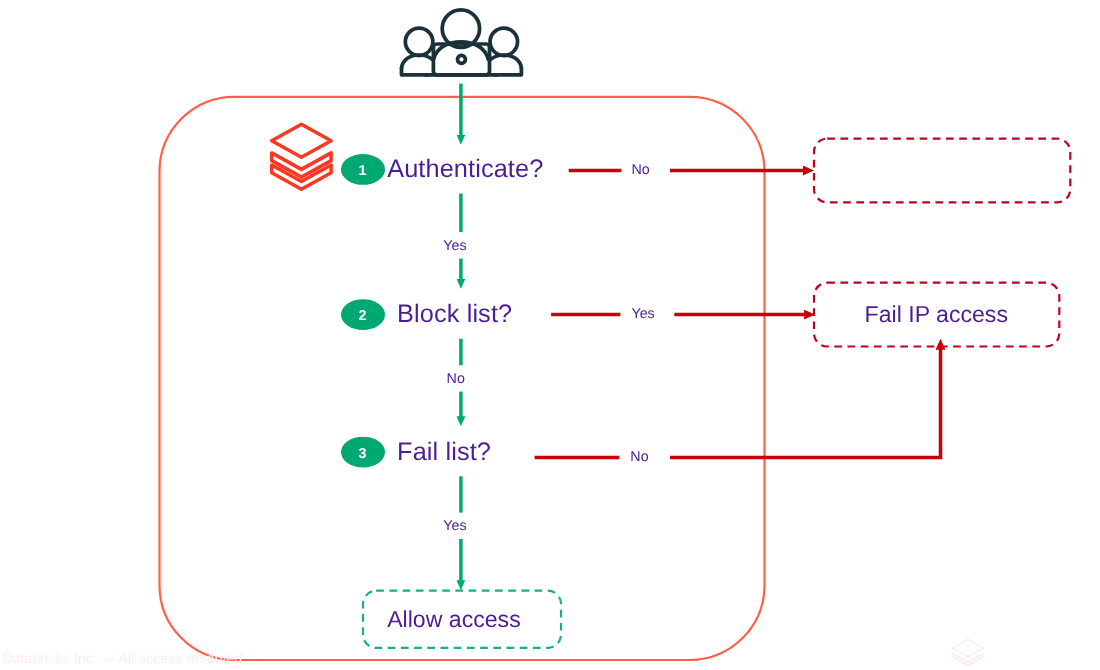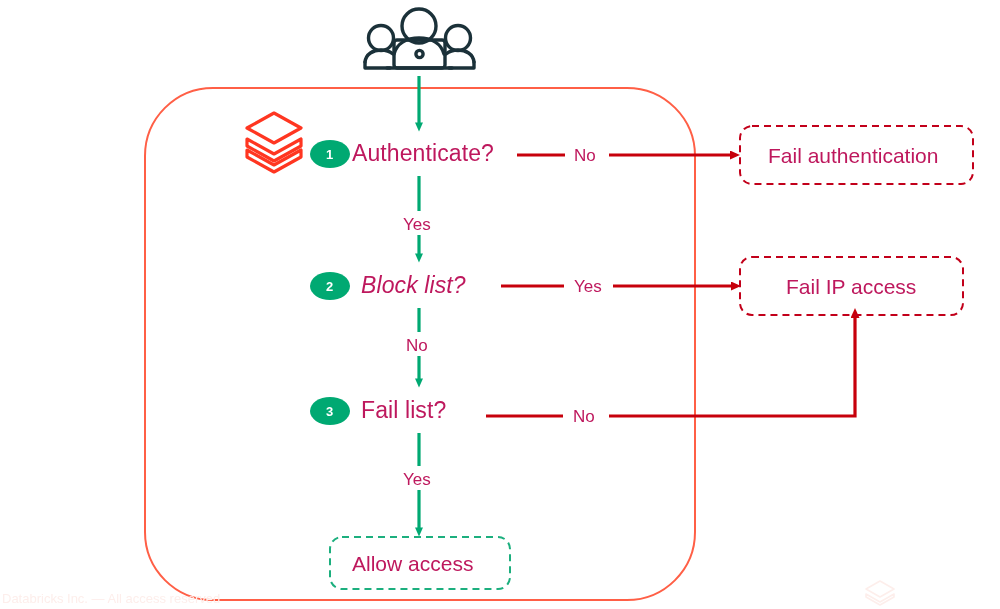--- a/index.html
+++ b/index.html
@@ -19,30 +19,30 @@
   }
   #diagram-svg {
     position: absolute;
     left: 0;
     top: 0;
     width: 1000px;
     height: 609px;
   }
   .lbl {
     position: absolute;
-    color: #be185d;
+    color: #4c1d95;
     white-space: nowrap;
     line-height: 1;
   }
   .step-label {
     font-size: 23px;
     letter-spacing: 0.1px;
   }
   .edge-label {
-    font-size: 17px;
+    font-size: 13px;
   }
   .box-label {
     font-size: 21px;
   }
   .badge-num {
     position: absolute;
     color: #ffffff;
     font-size: 13px;
     font-weight: bold;
     white-space: nowrap;
@@ -133,34 +133,33 @@
     <rect x="740" y="257" width="223" height="58" rx="12" ry="12" fill="none" stroke="#C2001A" stroke-width="2" stroke-dasharray="7 5"></rect>
     <rect x="330" y="537" width="180" height="52" rx="12" ry="12" fill="none" stroke="#1CAF7E" stroke-width="2" stroke-dasharray="7 5"></rect>
 
     <g fill="none" stroke="#FDEEEB" stroke-width="1.6" stroke-linejoin="round">
       <path d="M866,589 L880,581 L894,589 L880,597 Z"></path>
       <path d="M866,594 L880,602 L894,594 L894,597 L880,605 L866,597 Z"></path>
     </g>
   </svg>
 
   <div class="lbl step-label" style="left:352px; top:142px;">Authenticate?</div>
-  <div class="lbl step-label" style="left:361px; top:274px;font-style:italic;">Block list?</div>
+  <div class="lbl step-label" style="left:361px; top:274px;">Block list?</div>
   <div class="lbl step-label" style="left:361px; top:399px;">Fail list?</div>
 
   <div class="badge-num" style="left:326px; top:148px;">1</div>
   <div class="badge-num" style="left:326px; top:280px;">2</div>
   <div class="badge-num" style="left:326px; top:405px;">3</div>
 
   <div class="lbl edge-label" style="left:403px; top:216px;">Yes</div>
   <div class="lbl edge-label" style="left:406px; top:337px;">No</div>
   <div class="lbl edge-label" style="left:403px; top:471px;">Yes</div>
 
   <div class="lbl edge-label" style="left:574px; top:147px;">No</div>
   <div class="lbl edge-label" style="left:574px; top:278px;">Yes</div>
   <div class="lbl edge-label" style="left:573px; top:408px;">No</div>
 
-  <div class="lbl box-label" style="left:768px; top:145px;">Fail authentication</div>
   <div class="lbl box-label" style="left:352px; top:553px;">Allow access</div>
   <div class="lbl box-label" style="left:786px; top:276px;">Fail IP access</div>
 
   <div class="watermark-text" style="left:2px; top:592px;">Databricks Inc. — All access reserved</div>
 
 </div>
 
 </body></html>

